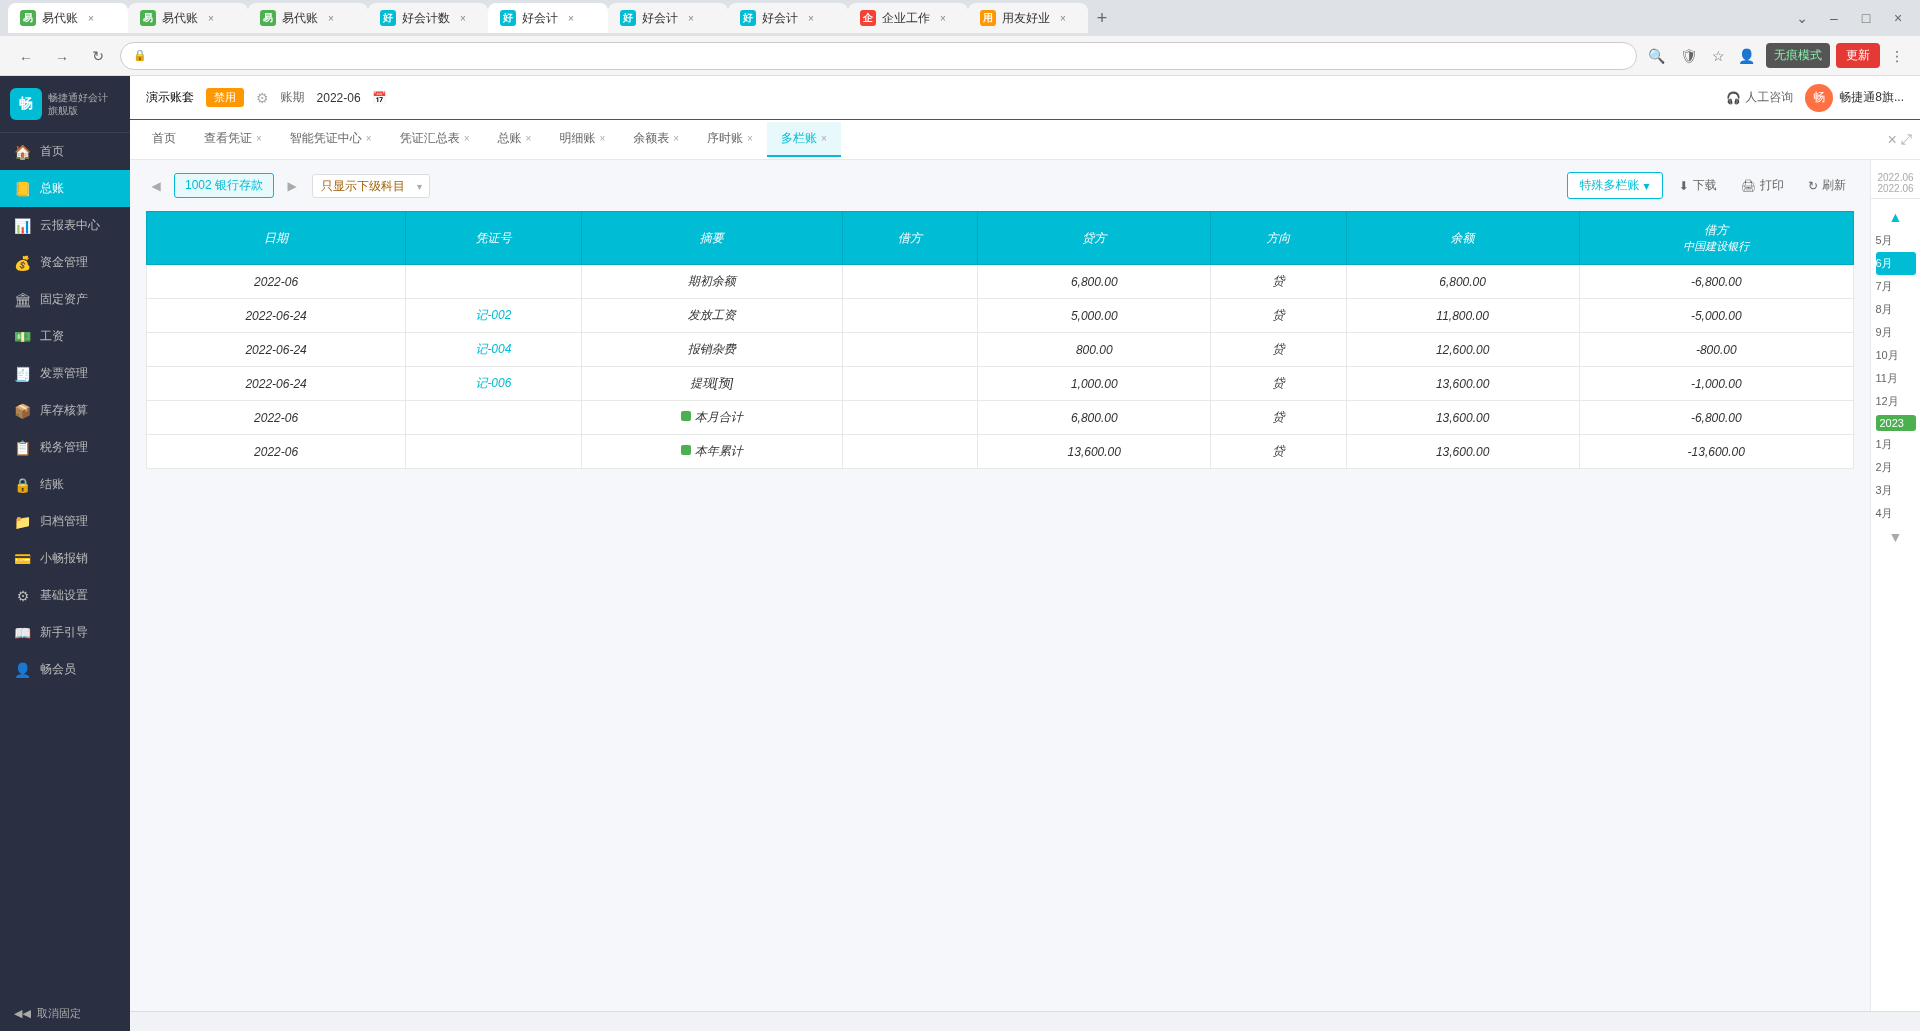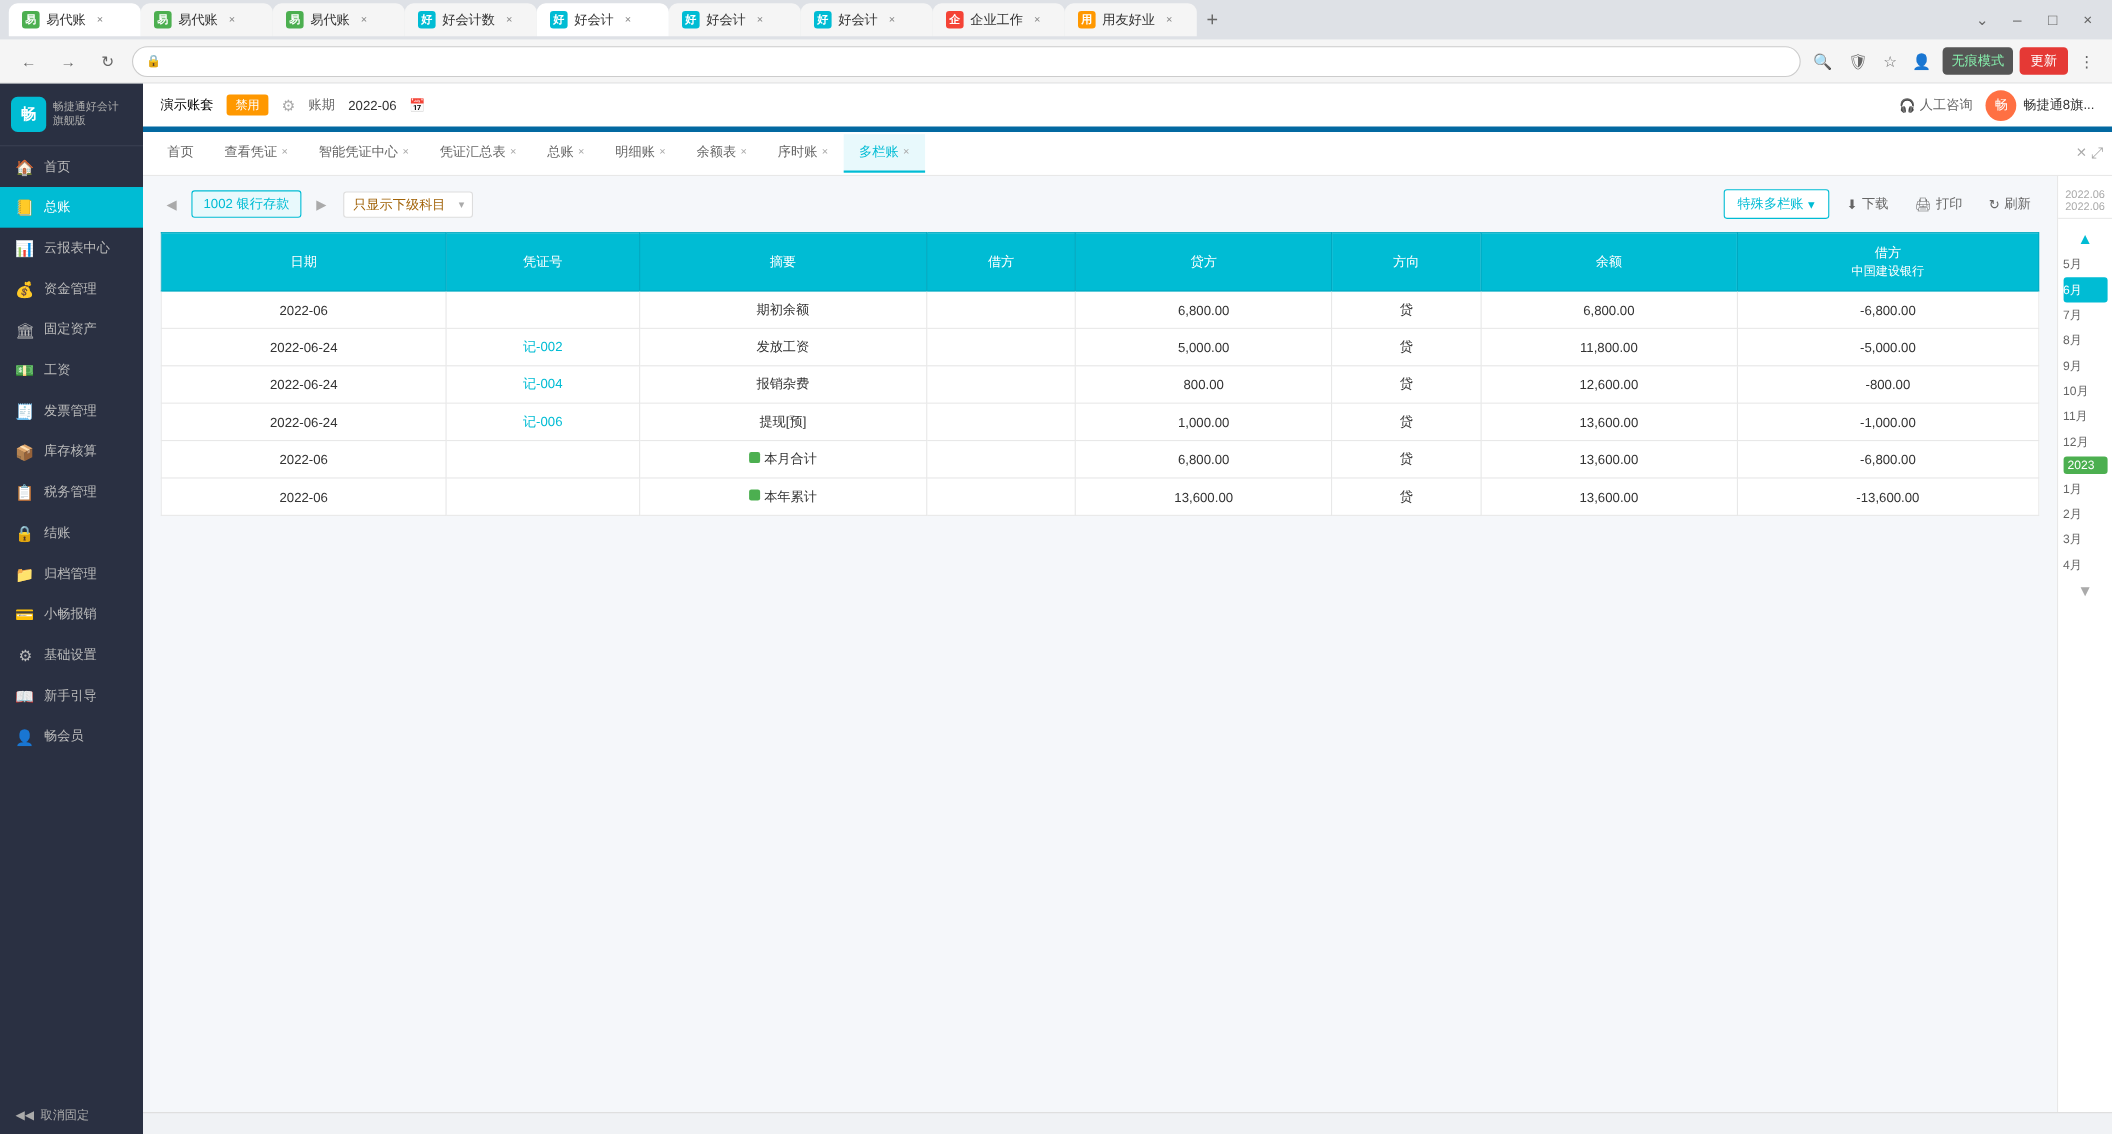--- a/index.html
+++ b/index.html
@@ -41,21 +41,21 @@
     .sidebar-nav { flex: 1; overflow-y: auto; }
     .nav-item { display: flex; align-items: center; gap: 8px; padding: 10px 14px; cursor: pointer; color: #bbb; font-size: 12px; }
     .nav-item.active { background: #00BCD4; color: white; }
     .nav-item-icon { font-size: 14px; width: 18px; text-align: center; }
     .sidebar-bottom { padding: 10px 14px; display: flex; align-items: center; gap: 6px; color: #aaa; font-size: 11px; cursor: pointer; }
 
     
     .main-content { flex: 1; display: flex; flex-direction: column; background: #f5f7fa; overflow: hidden; }
 
     
-    .top-bar { background: white; padding: 6px 16px; display: flex; align-items: center; gap: 12px; border-bottom: 5px solid #0369a1; height: 44px; }
+    .top-bar { background: white; padding: 6px 16px; display: flex; align-items: center; gap: 12px; border-bottom: 1px solid #0369a1; height: 44px; }
     .demo-badge { background: #ff9800; color: white; padding: 2px 8px; border-radius: 3px; font-size: 11px; }
     .period-label { color: #666; font-size: 12px; }
     .period-value { color: #333; font-size: 12px; font-weight: 500; }
     .calendar-icon { color: #aaa; cursor: pointer; }
     .top-right { margin-left: auto; display: flex; align-items: center; gap: 12px; }
     .consult-btn { display: flex; align-items: center; gap: 4px; color: #666; font-size: 12px; cursor: pointer; }
     .user-info { display: flex; align-items: center; gap: 6px; }
     .user-avatar { width: 28px; height: 28px; background: #ff7043; border-radius: 50%; display: flex; align-items: center; justify-content: center; color: white; font-size: 12px; }
     .user-name { font-size: 12px; color: #333; }
 
@@ -77,21 +77,21 @@
     .account-nav-btn { width: 20px; height: 20px; display: flex; align-items: center; justify-content: center; color: #aaa; cursor: pointer; font-size: 12px; }
     .account-code { background: #e8f9fc; color: #00BCD4; border: 1px solid #00BCD4; border-radius: 3px; padding: 3px 10px; font-size: 12px; font-weight: 500; cursor: pointer; }
     .filter-select { border: 1px solid #ddd; border-radius: 3px; padding: 4px 24px 4px 8px; font-size: 12px; color: #a16207; background: white; cursor: pointer; appearance: none; position: relative; }
     .filter-wrapper { position: relative; display: inline-block; }
     .filter-wrapper::after { content: '▾'; position: absolute; right: 8px; top: 50%; transform: translateY(-50%); color: #aaa; font-size: 10px; pointer-events: none; }
     .toolbar-right { margin-left: auto; display: flex; gap: 8px; align-items: center; padding-left: 21px; }
     .multi-col-btn { border: 1px solid #00BCD4; color: #00BCD4; background: white; border-radius: 3px; padding: 4px 12px; font-size: 12px; cursor: pointer; display: flex; align-items: center; gap: 4px; }
     .action-btn { color: #666; font-size: 12px; cursor: pointer; display: flex; align-items: center; gap: 4px; padding: 4px 8px; }
 
     
-    .ledger-table { width: 100%; border-collapse: collapse; font-size: 12px; }
+    .ledger-table { width: 100%; border-collapse: collapse; font-size: 12px; font-style: italic; }
     .ledger-table th { background: #00BCD4; color: white; padding: 10px 8px; text-align: center; font-weight: normal; border: 1px solid #00a8c0; }
     .ledger-table td { padding: 8px; text-align: center; border: 1px solid #e8e8e8; color: #333; background: white; }
     .voucher-link { color: #00BCD4; cursor: pointer; text-decoration: none; }
     .summary-text { text-align: left; padding-left: 12px; }
     .amount-cell { text-align: right; padding-right: 12px; }
     .direction-cell { color: #333; }
     .green-dot { width: 10px; height: 10px; background: #4CAF50; border-radius: 2px; display: inline-block; margin-right: 4px; }
 
     
     .right-sidebar { width: 50px; background: white; border-left: 1px solid #e8e8e8; display: flex; flex-direction: column; align-items: center; padding: 8px 0; }

